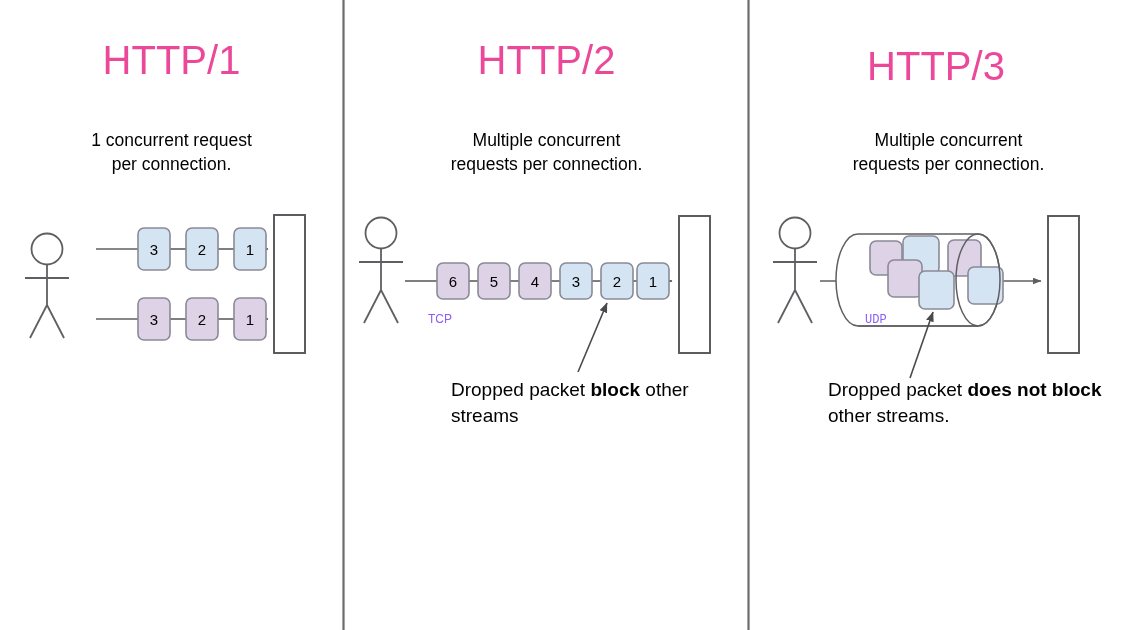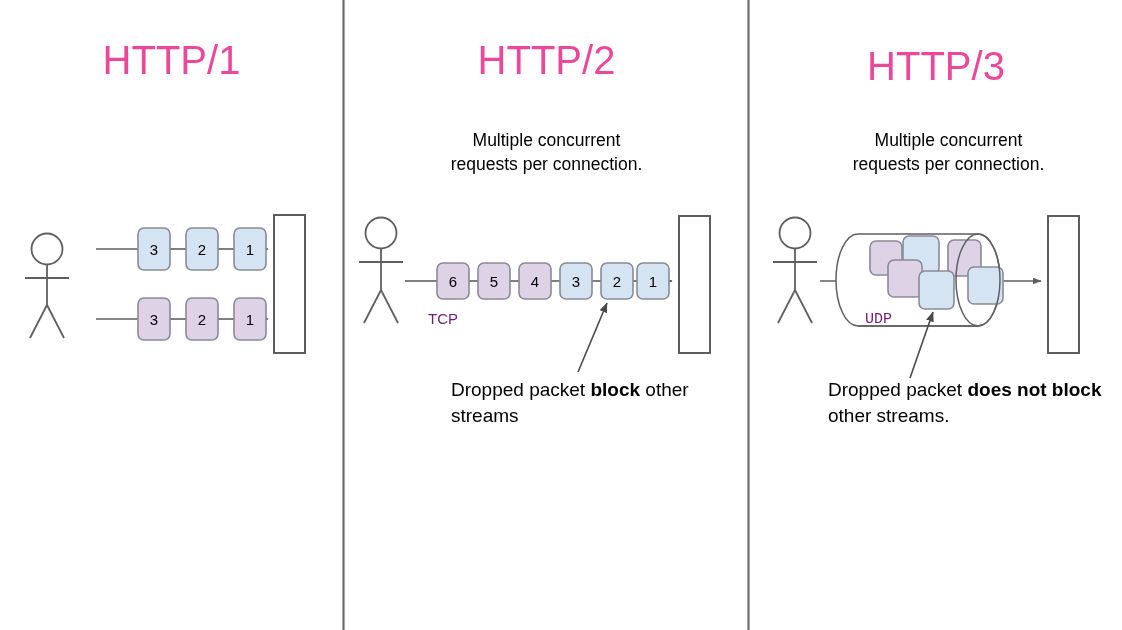--- a/index.html
+++ b/index.html
@@ -37,23 +37,23 @@
   }
   .panel-subtitle {
     position: absolute;
     text-align: center;
     font-size: 17.5px;
     line-height: 24px;
     color: #000000;
   }
   .proto-label {
     position: absolute;
-    font-size: 15px;
+    font-size: 12px;
     line-height: 18px;
-    color: #701a75;
+    color: #8b5cf6;
     white-space: nowrap;
   }
   .note {
     position: absolute;
     font-size: 19px;
     line-height: 26px;
     color: #000000;
     text-align: left;
   }
   .note b { font-weight: bold; }
@@ -188,20 +188,24 @@
     <g>
       <line x1="910" y1="378" x2="933" y2="312" stroke="#4a4a4e" stroke-width="1.6" marker-end="url(#arrowhead-callout)"></line>
     </g>
 
     <g>
       <rect x="1048" y="216" width="31" height="137" fill="#ffffff" stroke="#555559" stroke-width="1.9"></rect>
     </g>
   </svg>
 
   <div class="panel-title" style="left:0; top:38px; width:343px;">HTTP/1</div>
+  <div class="panel-subtitle" style="left:14px; top:128px; width:315px;">
+    <div>1 concurrent request</div>
+    <div>per connection.</div>
+  </div>
 
   <div class="box-num" style="left:154px; top:249px;">3</div>
   <div class="box-num" style="left:202px; top:249px;">2</div>
   <div class="box-num" style="left:250px; top:249px;">1</div>
 
   <div class="box-num" style="left:154px; top:319px;">3</div>
   <div class="box-num" style="left:202px; top:319px;">2</div>
   <div class="box-num" style="left:250px; top:319px;">1</div>
 
   <div class="panel-title" style="left:345px; top:38px; width:403px;">HTTP/2</div>

